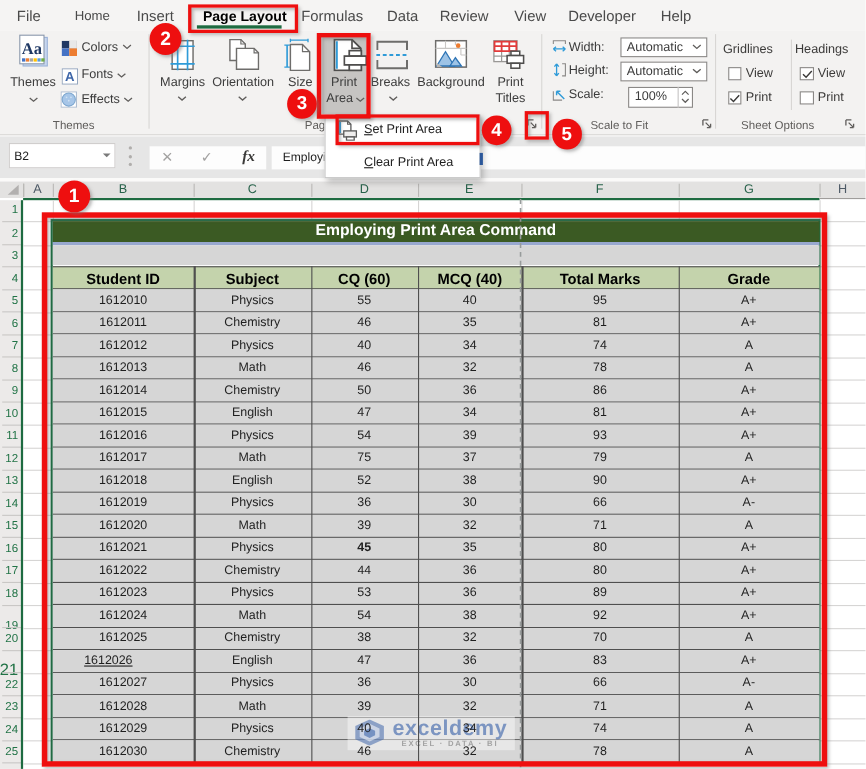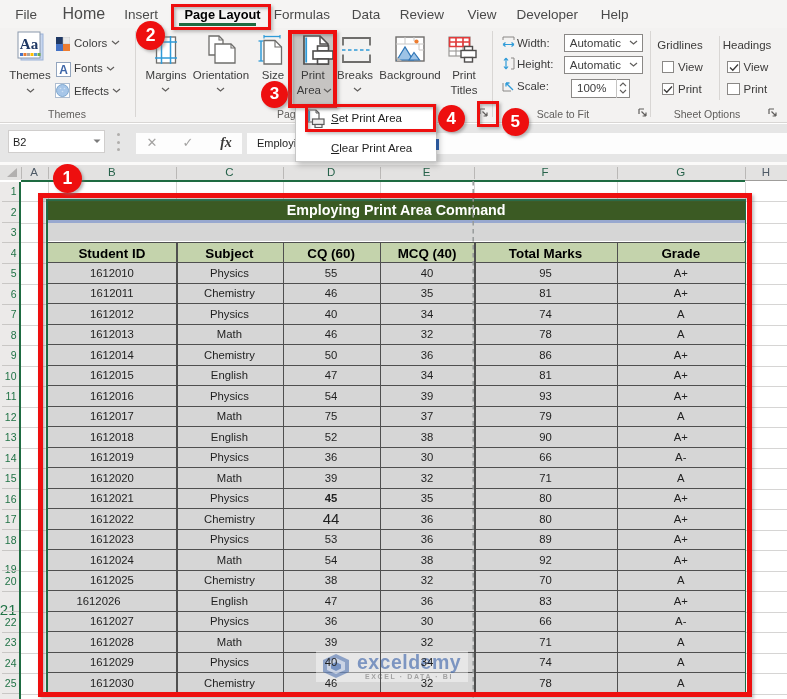--- a/index.html
+++ b/index.html
@@ -4,21 +4,21 @@
 body{font-family:"Liberation Sans",sans-serif;background:#fff}
 #app{position:relative;width:787px;height:699px;overflow:hidden;background:#fff;font-family:"Liberation Sans",sans-serif}
 .a{position:absolute}
 .i{position:absolute;line-height:0}
 svg{display:block}
 .ctr{display:flex;align-items:center;justify-content:center}
 </style></head><body>
 <div id="app">
 <div class="a" style="left:0px;top:0px;width:787px;height:28px;background:#f5f4f3;"></div>
 <div class="a" style="left:-28.8px;top:1px;width:110px;height:26px;display:flex;align-items:center;justify-content:center;font-size:13.5px;color:#4a4a4a;font-weight:normal;white-space:nowrap;">File</div>
-<div class="a" style="left:28.900000000000006px;top:1px;width:110px;height:26px;display:flex;align-items:center;justify-content:center;font-size:16px;color:#4a4a4a;font-weight:normal;white-space:nowrap;">Home</div>
+<div class="a" style="left:28.900000000000006px;top:1px;width:110px;height:26px;display:flex;align-items:center;justify-content:center;font-size:12px;color:#4a4a4a;font-weight:normal;white-space:nowrap;">Home</div>
 <div class="a" style="left:86.19999999999999px;top:1px;width:110px;height:26px;display:flex;align-items:center;justify-content:center;font-size:13.5px;color:#4a4a4a;font-weight:normal;white-space:nowrap;">Insert</div>
 <div class="a" style="left:167.5px;top:1px;width:110px;height:26px;display:flex;align-items:center;justify-content:center;font-size:12.8px;color:#000;font-weight:bold;white-space:nowrap;">Page Layout</div>
 <div class="a" style="left:247px;top:1px;width:110px;height:26px;display:flex;align-items:center;justify-content:center;font-size:13.5px;color:#4a4a4a;font-weight:normal;white-space:nowrap;">Formulas</div>
 <div class="a" style="left:311px;top:1px;width:110px;height:26px;display:flex;align-items:center;justify-content:center;font-size:13.5px;color:#4a4a4a;font-weight:normal;white-space:nowrap;">Data</div>
 <div class="a" style="left:367px;top:1px;width:110px;height:26px;display:flex;align-items:center;justify-content:center;font-size:13.5px;color:#4a4a4a;font-weight:normal;white-space:nowrap;">Review</div>
 <div class="a" style="left:427px;top:1px;width:110px;height:26px;display:flex;align-items:center;justify-content:center;font-size:13.5px;color:#4a4a4a;font-weight:normal;white-space:nowrap;">View</div>
 <div class="a" style="left:559.6px;top:1px;width:110px;height:26px;display:flex;align-items:center;justify-content:center;font-size:13.5px;color:#4a4a4a;font-weight:normal;white-space:nowrap;">Help</div>
 <div class="a" style="left:492.29999999999995px;top:1px;width:110px;height:26px;display:flex;align-items:center;justify-content:center;font-size:13.5px;color:#4a4a4a;font-weight:normal;white-space:nowrap;">Developer</div>
 <div class="a" style="left:178.5px;top:22.5px;width:77.5px;height:3px;background:#1e6b41;"></div>
 <div class="a" style="left:0px;top:28px;width:787px;height:95px;background:#f3f2f1;border-bottom:1px solid #d8d6d4;"></div>
@@ -531,21 +531,21 @@
 <div class="a" style="left:47.5px;top:488.7px;width:697.4px;height:20.5px;background:#d6d6d6;border-bottom:1.4px solid #4f4f4f;z-index:6;"></div>
 <div class="a" style="left:47.5px;top:488.7px;width:128.8px;height:19.5px;display:flex;align-items:center;justify-content:center;font-size:11.3px;color:#1f1f1f;font-weight:normal;white-space:nowrap;z-index:8;">1612021</div>
 <div class="a" style="left:176.3px;top:488.7px;width:106.19999999999999px;height:19.5px;display:flex;align-items:center;justify-content:center;font-size:11.3px;color:#1f1f1f;font-weight:normal;white-space:nowrap;z-index:8;">Physics</div>
 <div class="a" style="left:282.5px;top:488.7px;width:97.19999999999999px;height:19.5px;display:flex;align-items:center;justify-content:center;font-size:11.3px;color:#1f1f1f;font-weight:bold;white-space:nowrap;z-index:8;">45</div>
 <div class="a" style="left:379.7px;top:488.7px;width:94.69999999999999px;height:19.5px;display:flex;align-items:center;justify-content:center;font-size:11.3px;color:#1f1f1f;font-weight:normal;white-space:nowrap;z-index:8;">35</div>
 <div class="a" style="left:474.4px;top:488.7px;width:142.20000000000005px;height:19.5px;display:flex;align-items:center;justify-content:center;font-size:11.3px;color:#1f1f1f;font-weight:normal;white-space:nowrap;z-index:8;">80</div>
 <div class="a" style="left:616.6px;top:488.7px;width:128.29999999999995px;height:19.5px;display:flex;align-items:center;justify-content:center;font-size:11.3px;color:#1f1f1f;font-weight:normal;white-space:nowrap;z-index:8;">A+</div>
 <div class="a" style="left:47.5px;top:509.2px;width:697.4px;height:20.5px;background:#d6d6d6;border-bottom:1.4px solid #4f4f4f;z-index:6;"></div>
 <div class="a" style="left:47.5px;top:509.2px;width:128.8px;height:19.5px;display:flex;align-items:center;justify-content:center;font-size:11.3px;color:#1f1f1f;font-weight:normal;white-space:nowrap;z-index:8;">1612022</div>
 <div class="a" style="left:176.3px;top:509.2px;width:106.19999999999999px;height:19.5px;display:flex;align-items:center;justify-content:center;font-size:11.3px;color:#1f1f1f;font-weight:normal;white-space:nowrap;z-index:8;">Chemistry</div>
-<div class="a" style="left:282.5px;top:509.2px;width:97.19999999999999px;height:19.5px;display:flex;align-items:center;justify-content:center;font-size:15px;color:#1f1f1f;font-weight:normal;white-space:nowrap;z-index:8;">44</div>
+<div class="a" style="left:282.5px;top:509.2px;width:97.19999999999999px;height:19.5px;display:flex;align-items:center;justify-content:center;font-size:11px;color:#1f1f1f;font-weight:normal;white-space:nowrap;z-index:8;">44</div>
 <div class="a" style="left:379.7px;top:509.2px;width:94.69999999999999px;height:19.5px;display:flex;align-items:center;justify-content:center;font-size:11.3px;color:#1f1f1f;font-weight:normal;white-space:nowrap;z-index:8;">36</div>
 <div class="a" style="left:474.4px;top:509.2px;width:142.20000000000005px;height:19.5px;display:flex;align-items:center;justify-content:center;font-size:11.3px;color:#1f1f1f;font-weight:normal;white-space:nowrap;z-index:8;">80</div>
 <div class="a" style="left:616.6px;top:509.2px;width:128.29999999999995px;height:19.5px;display:flex;align-items:center;justify-content:center;font-size:11.3px;color:#1f1f1f;font-weight:normal;white-space:nowrap;z-index:8;">A+</div>
 <div class="a" style="left:47.5px;top:529.7px;width:697.4px;height:20.5px;background:#d6d6d6;border-bottom:1.4px solid #4f4f4f;z-index:6;"></div>
 <div class="a" style="left:47.5px;top:529.7px;width:128.8px;height:19.5px;display:flex;align-items:center;justify-content:center;font-size:11.3px;color:#1f1f1f;font-weight:normal;white-space:nowrap;z-index:8;">1612023</div>
 <div class="a" style="left:176.3px;top:529.7px;width:106.19999999999999px;height:19.5px;display:flex;align-items:center;justify-content:center;font-size:11.3px;color:#1f1f1f;font-weight:normal;white-space:nowrap;z-index:8;">Physics</div>
 <div class="a" style="left:282.5px;top:529.7px;width:97.19999999999999px;height:19.5px;display:flex;align-items:center;justify-content:center;font-size:11.3px;color:#1f1f1f;font-weight:normal;white-space:nowrap;z-index:8;">53</div>
 <div class="a" style="left:379.7px;top:529.7px;width:94.69999999999999px;height:19.5px;display:flex;align-items:center;justify-content:center;font-size:11.3px;color:#1f1f1f;font-weight:normal;white-space:nowrap;z-index:8;">36</div>
 <div class="a" style="left:474.4px;top:529.7px;width:142.20000000000005px;height:19.5px;display:flex;align-items:center;justify-content:center;font-size:11.3px;color:#1f1f1f;font-weight:normal;white-space:nowrap;z-index:8;">89</div>
 <div class="a" style="left:616.6px;top:529.7px;width:128.29999999999995px;height:19.5px;display:flex;align-items:center;justify-content:center;font-size:11.3px;color:#1f1f1f;font-weight:normal;white-space:nowrap;z-index:8;">A+</div>
@@ -557,21 +557,21 @@
 <div class="a" style="left:474.4px;top:550.2px;width:142.20000000000005px;height:19.5px;display:flex;align-items:center;justify-content:center;font-size:11.3px;color:#1f1f1f;font-weight:normal;white-space:nowrap;z-index:8;">92</div>
 <div class="a" style="left:616.6px;top:550.2px;width:128.29999999999995px;height:19.5px;display:flex;align-items:center;justify-content:center;font-size:11.3px;color:#1f1f1f;font-weight:normal;white-space:nowrap;z-index:8;">A+</div>
 <div class="a" style="left:47.5px;top:570.7px;width:697.4px;height:20.5px;background:#d6d6d6;border-bottom:1.4px solid #4f4f4f;z-index:6;"></div>
 <div class="a" style="left:47.5px;top:570.7px;width:128.8px;height:19.5px;display:flex;align-items:center;justify-content:center;font-size:11.3px;color:#1f1f1f;font-weight:normal;white-space:nowrap;z-index:8;">1612025</div>
 <div class="a" style="left:176.3px;top:570.7px;width:106.19999999999999px;height:19.5px;display:flex;align-items:center;justify-content:center;font-size:11.3px;color:#1f1f1f;font-weight:normal;white-space:nowrap;z-index:8;">Chemistry</div>
 <div class="a" style="left:282.5px;top:570.7px;width:97.19999999999999px;height:19.5px;display:flex;align-items:center;justify-content:center;font-size:11.3px;color:#1f1f1f;font-weight:normal;white-space:nowrap;z-index:8;">38</div>
 <div class="a" style="left:379.7px;top:570.7px;width:94.69999999999999px;height:19.5px;display:flex;align-items:center;justify-content:center;font-size:11.3px;color:#1f1f1f;font-weight:normal;white-space:nowrap;z-index:8;">32</div>
 <div class="a" style="left:474.4px;top:570.7px;width:142.20000000000005px;height:19.5px;display:flex;align-items:center;justify-content:center;font-size:11.3px;color:#1f1f1f;font-weight:normal;white-space:nowrap;z-index:8;">70</div>
 <div class="a" style="left:616.6px;top:570.7px;width:128.29999999999995px;height:19.5px;display:flex;align-items:center;justify-content:center;font-size:11.3px;color:#1f1f1f;font-weight:normal;white-space:nowrap;z-index:8;">A</div>
 <div class="a" style="left:47.5px;top:591.2px;width:697.4px;height:20.5px;background:#d6d6d6;border-bottom:1.4px solid #4f4f4f;z-index:6;"></div>
-<div class="a" style="left:47.5px;top:591.2px;width:102px;height:19.5px;display:flex;align-items:center;justify-content:center;font-size:11.3px;color:#1f1f1f;font-weight:normal;white-space:nowrap;z-index:8;">1612026</div>
+<div class="a" style="left:47.5px;top:591.2px;width:102px;height:19.5px;display:flex;align-items:center;justify-content:center;font-size:11.3px;color:#1f1f1f;font-weight:normal;white-space:nowrap;z-index:8;text-decoration:underline;">1612026</div>
 <div class="a" style="left:176.3px;top:591.2px;width:106.19999999999999px;height:19.5px;display:flex;align-items:center;justify-content:center;font-size:11.3px;color:#1f1f1f;font-weight:normal;white-space:nowrap;z-index:8;">English</div>
 <div class="a" style="left:282.5px;top:591.2px;width:97.19999999999999px;height:19.5px;display:flex;align-items:center;justify-content:center;font-size:11.3px;color:#1f1f1f;font-weight:normal;white-space:nowrap;z-index:8;">47</div>
 <div class="a" style="left:379.7px;top:591.2px;width:94.69999999999999px;height:19.5px;display:flex;align-items:center;justify-content:center;font-size:11.3px;color:#1f1f1f;font-weight:normal;white-space:nowrap;z-index:8;">36</div>
 <div class="a" style="left:474.4px;top:591.2px;width:142.20000000000005px;height:19.5px;display:flex;align-items:center;justify-content:center;font-size:11.3px;color:#1f1f1f;font-weight:normal;white-space:nowrap;z-index:8;">83</div>
 <div class="a" style="left:616.6px;top:591.2px;width:128.29999999999995px;height:19.5px;display:flex;align-items:center;justify-content:center;font-size:11.3px;color:#1f1f1f;font-weight:normal;white-space:nowrap;z-index:8;">A+</div>
 <div class="a" style="left:47.5px;top:611.7px;width:697.4px;height:20.5px;background:#d6d6d6;border-bottom:1.4px solid #4f4f4f;z-index:6;"></div>
 <div class="a" style="left:47.5px;top:611.7px;width:128.8px;height:19.5px;display:flex;align-items:center;justify-content:center;font-size:11.3px;color:#1f1f1f;font-weight:normal;white-space:nowrap;z-index:8;">1612027</div>
 <div class="a" style="left:176.3px;top:611.7px;width:106.19999999999999px;height:19.5px;display:flex;align-items:center;justify-content:center;font-size:11.3px;color:#1f1f1f;font-weight:normal;white-space:nowrap;z-index:8;">Physics</div>
 <div class="a" style="left:282.5px;top:611.7px;width:97.19999999999999px;height:19.5px;display:flex;align-items:center;justify-content:center;font-size:11.3px;color:#1f1f1f;font-weight:normal;white-space:nowrap;z-index:8;">36</div>
 <div class="a" style="left:379.7px;top:611.7px;width:94.69999999999999px;height:19.5px;display:flex;align-items:center;justify-content:center;font-size:11.3px;color:#1f1f1f;font-weight:normal;white-space:nowrap;z-index:8;">30</div>

